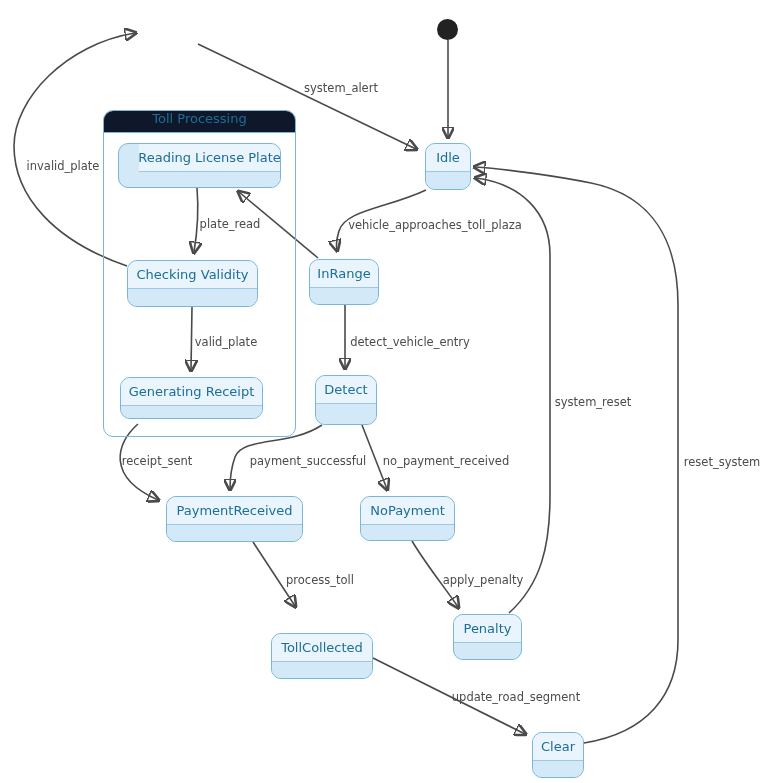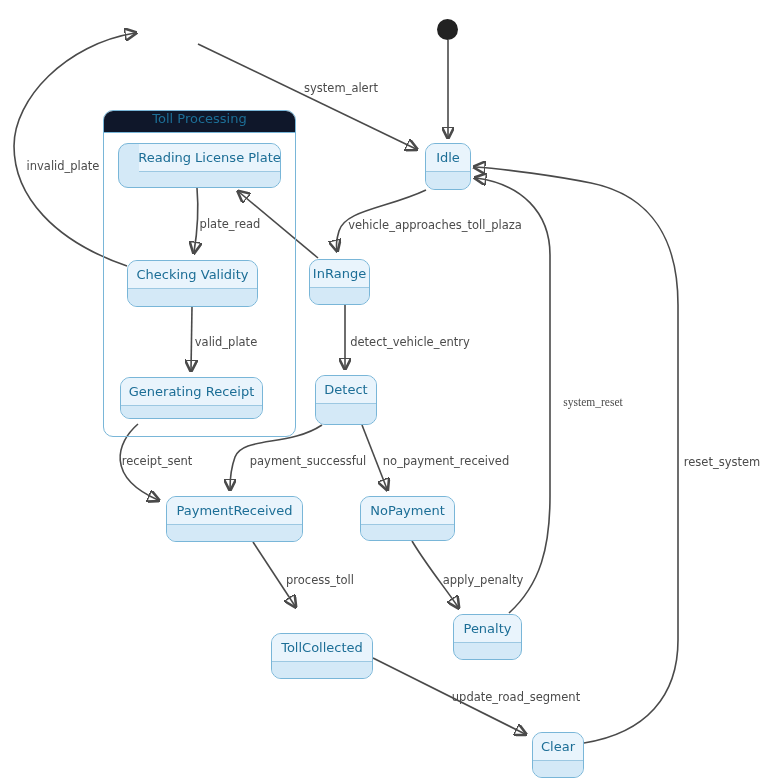--- a/index.html
+++ b/index.html
@@ -88,21 +88,21 @@
     <div class="state-body"></div>
   </div>
 
   <div class="state" style="left:127px;top:260px;width:131px;height:47px;">
     <div class="state-title">
         <span>Checking Validity</span>
       </div>
     <div class="state-body"></div>
   </div>
 
-  <div class="state" style="left:309px;top:259px;width:61px;height:46px;">
+  <div class="state" style="left:309px;top:259px;width:70px;height:46px;">
     <div class="state-title">
         <span>InRange</span>
       </div>
     <div class="state-body"></div>
   </div>
 
   <div class="state" style="left:120px;top:377px;width:143px;height:42px;">
     <div class="state-title">
         <span>Generating Receipt</span>
       </div>
@@ -155,17 +155,17 @@
   <div class="elabel" style="left:63px;top:166px;">invalid_plate</div>
   <div class="elabel" style="left:230px;top:224px;text-align:right;">plate_read</div>
   <div class="elabel" style="left:435px;top:225px;">vehicle_approaches_toll_plaza</div>
   <div class="elabel" style="left:226px;top:342px;">valid_plate</div>
   <div class="elabel" style="left:410px;top:342px;">detect_vehicle_entry</div>
   <div class="elabel" style="left:157px;top:461px;">receipt_sent</div>
   <div class="elabel" style="left:308px;top:461px;">payment_successful</div>
   <div class="elabel" style="left:446px;top:461px;">no_payment_received</div>
   <div class="elabel" style="left:320px;top:580px;">process_toll</div>
   <div class="elabel" style="left:483px;top:580px;">apply_penalty</div>
-  <div class="elabel" style="left:593px;top:402px;font-family:Liberation Serif, serif;">system_reset</div>
+  <div class="elabel" style="left:593px;top:402px;">system_reset</div>
   <div class="elabel" style="left:722px;top:462px;">reset_system</div>
   <div class="elabel" style="left:516px;top:697px;">update_road_segment</div>
 
 </div>
 
 </body></html>

